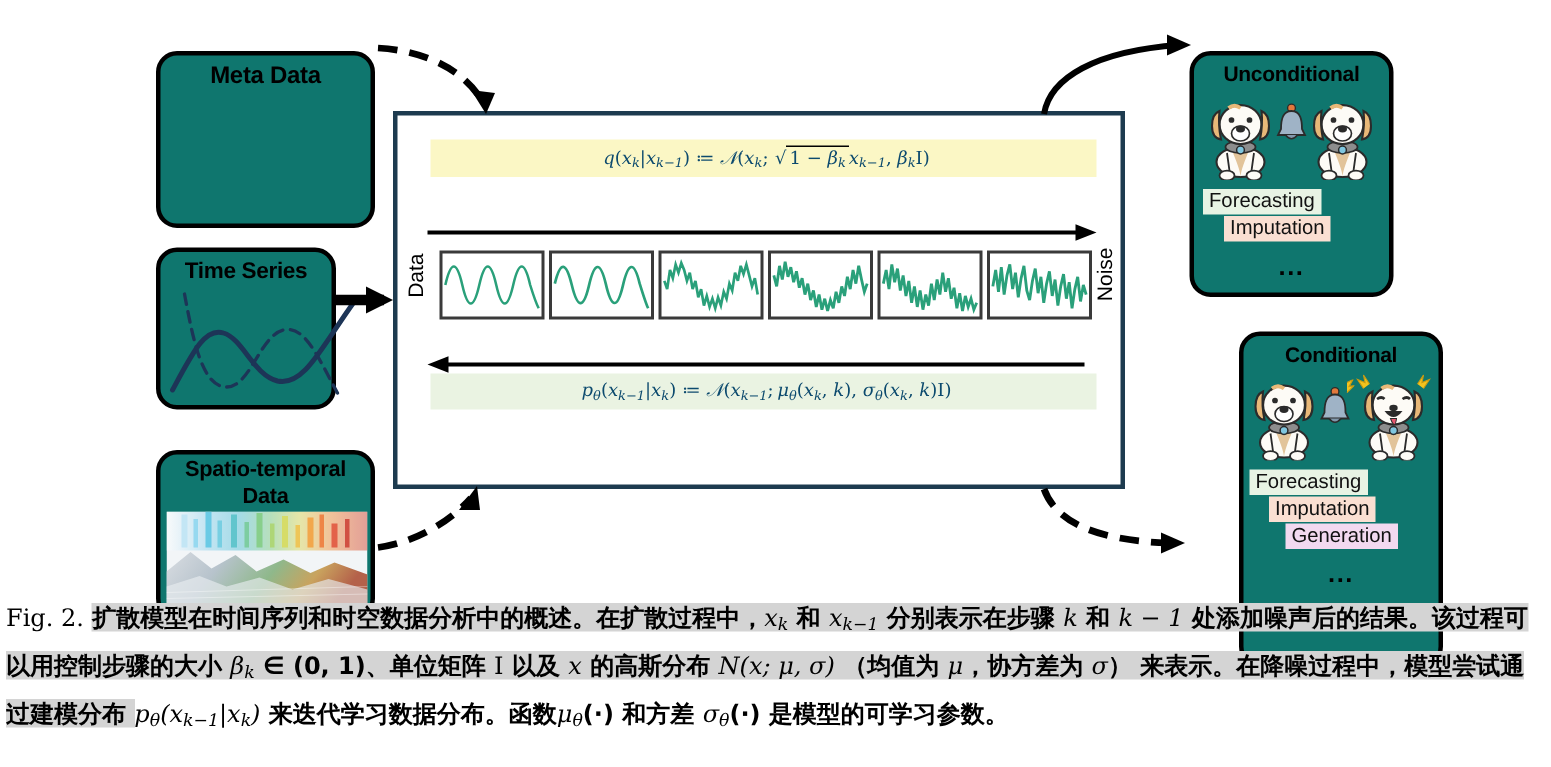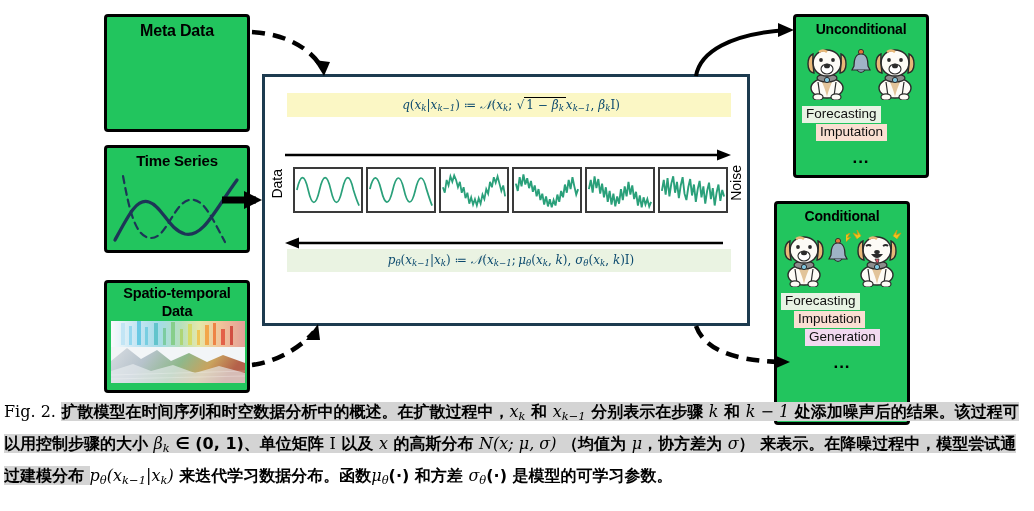--- a/index.html
+++ b/index.html
@@ -10,23 +10,24 @@
     font-family:"Liberation Sans", sans-serif;
     position:relative;
     overflow:hidden;
   }
   .fig { position:absolute; left:0; top:0; width:1034px; height:400px; }
   svg.overlay { position:absolute; left:0; top:0; width:1034px; height:400px; pointer-events:none; }
 
   
   .panel {
     position:absolute;
-    background:#22c55e;
+    background:#0f766e;
     border:3px solid #000;
-    border-radius:4px;
+    border-radius:14px;
+    margin-top:20px;
   }
   .panel-title {
     text-align:center;
     font-weight:bold;
     color:#000;
     letter-spacing:-0.2px;
   }
 
   
   #metaData { left:104px; top:14px; width:146px; height:118px; }
@@ -34,30 +35,30 @@
   .meta-body { display:flex; padding:4px 4px 0 5px; gap:2px; }
   .db-col { width:70px; text-align:center; }
   .db-label { font-size:11.5px; line-height:12px; font-weight:600; color:#000; }
   .constrains-box {
     border:1.5px dashed #555; border-radius:8px;
     width:68px; padding:2px 1px 3px; text-align:center;
   }
   .constrains-label { font-size:11.5px; font-weight:500; }
 
   
-  #timeSeries { left:104px; top:145px; width:146px; height:108px; }
+  #timeSeries { left:104px; top:145px; width:120px; height:108px; }
   #timeSeries .panel-title { font-size:15px; margin-top:4px; }
 
   
   #spatio { left:104px; top:280px; width:146px; height:113px; }
   #spatio .panel-title { font-size:14.5px; margin-top:3px; line-height:15px; }
 
   
   #uncond { left:793px; top:14px; width:136px; height:164px; }
-  #cond   { left:774px; top:201px; width:136px; height:224px; }
+  #cond   { left:826px; top:201px; width:136px; height:224px; }
   #uncond .panel-title, #cond .panel-title { font-size:14px; margin-top:4px; }
   .dogrow { display:flex; align-items:flex-end; justify-content:center; gap:1px; height:62px; margin-top:1px; }
   .tasklist { position:relative; margin-top:6px; height:66px; }
   .task {
     position:absolute; font-size:13.5px; color:#111;
     padding:0 4px 1px 4px; white-space:nowrap; line-height:16px;
   }
   .dots { position:absolute; left:0; right:0; text-align:center; font-size:17px; font-weight:bold; letter-spacing:1px; }
 
   

